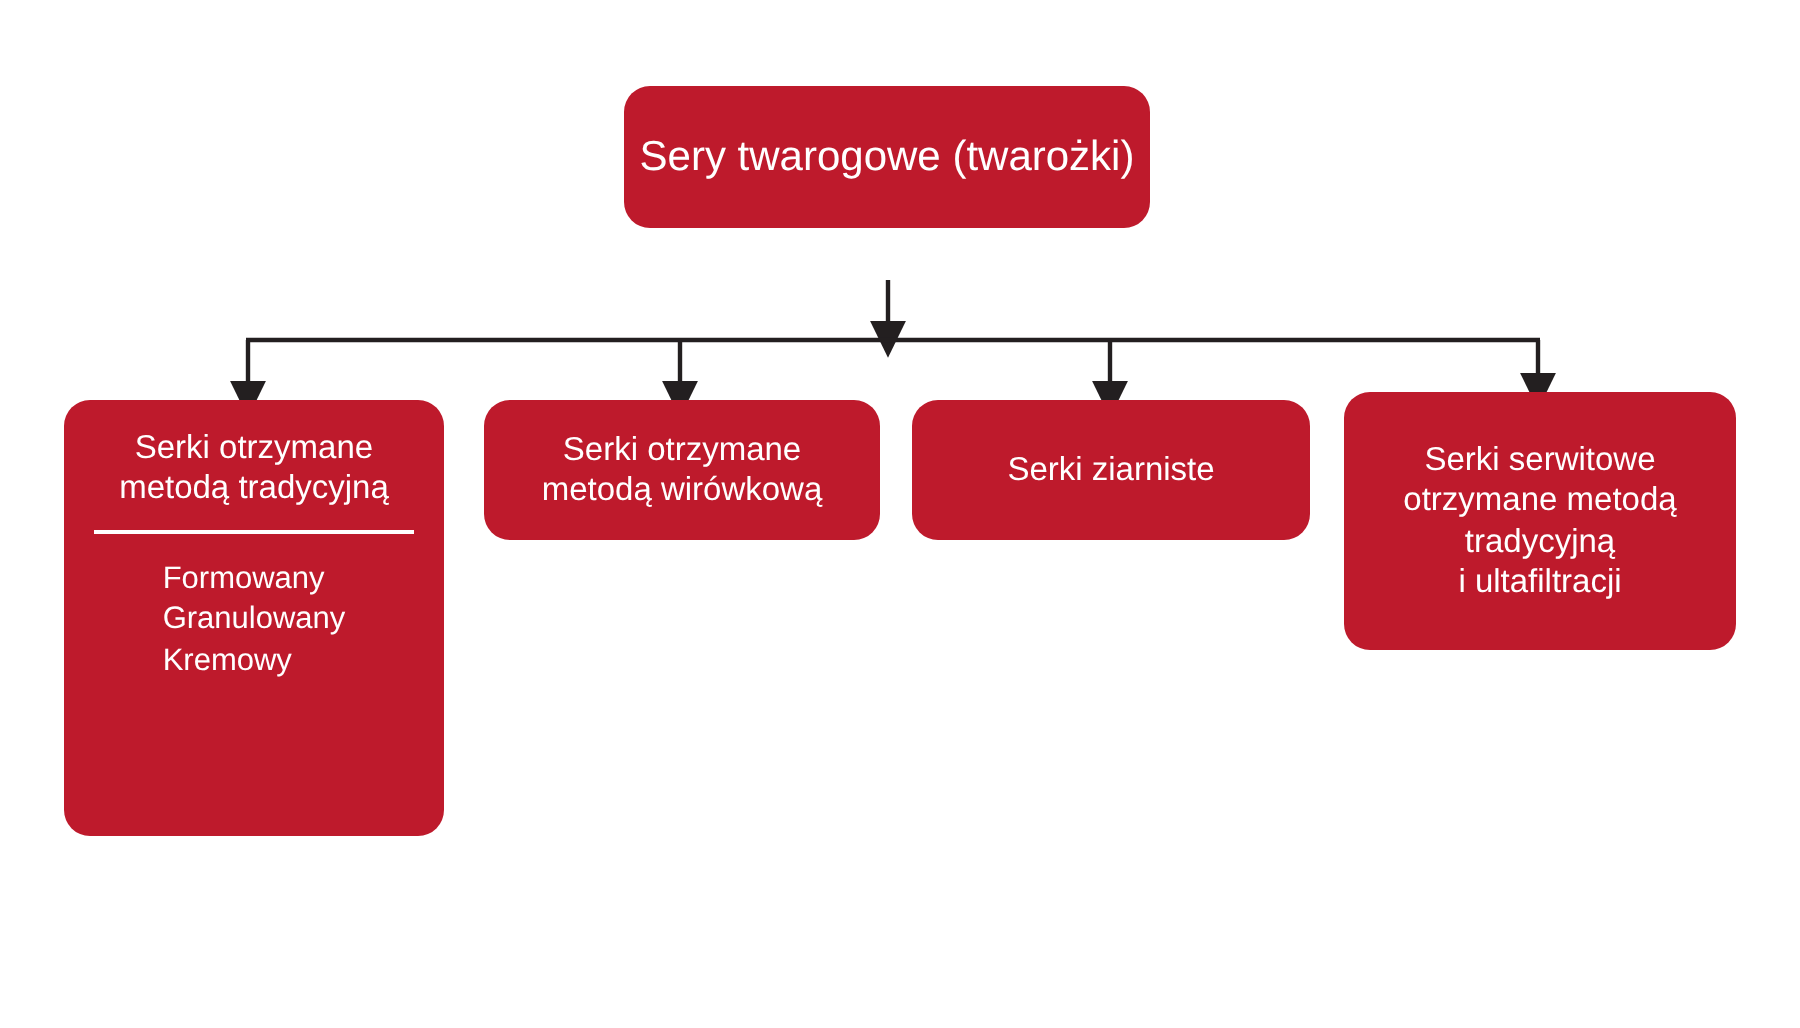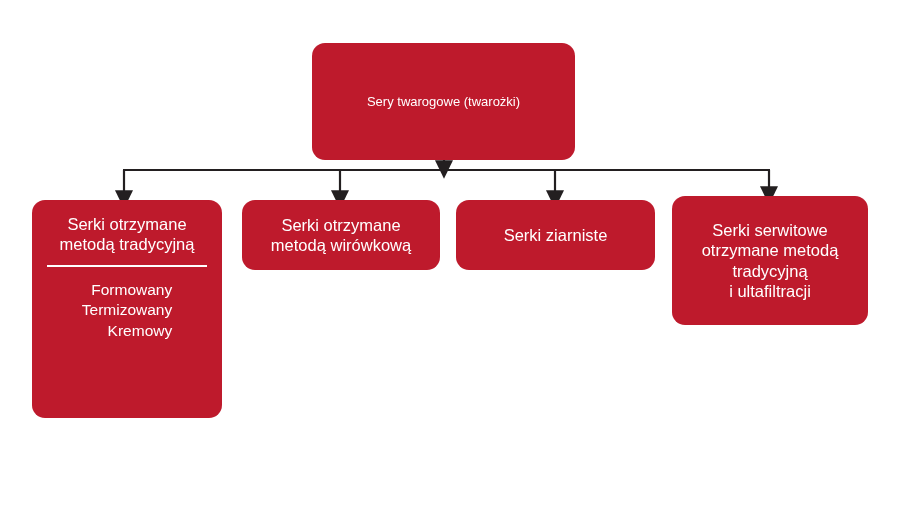--- a/index.html
+++ b/index.html
@@ -39,22 +39,22 @@
     line-height: 1.22;
   }
   .node-title {
     white-space: pre-line;
     font-weight: normal;
   }
   #node-root {
     left: 312px;
     top: 43px;
     width: 263px;
-    height: 117px;
-    font-size: 13px;
+    height: 71px;
+    font-size: 21px;
   }
   #node-trad {
     left: 32px;
     top: 200px;
     width: 190px;
     height: 218px;
     font-size: 16.5px;
     padding: 14px 8px 12px 8px;
     justify-content: flex-start;
   }
@@ -82,21 +82,21 @@
   .divider {
     width: 160px;
     height: 2px;
     background: #ffffff;
     margin: 11px 0 13px 0;
     flex: none;
   }
   .sub-list {
     display: flex;
     flex-direction: column;
-    align-items: flex-end;
+    align-items: flex-start;
     font-size: 15.5px;
     line-height: 1.30;
   }
   .sub-item {
     white-space: nowrap;
   }
 </style>
 </head>
 <body>
 
@@ -122,21 +122,21 @@
   <div class="node" id="node-root">
     <div class="node-title">Sery twarogowe (twarożki)</div>
   </div>
 
   <div class="node" id="node-trad">
     <div class="node-title">Serki otrzymane
 metodą tradycyjną</div>
     <div class="divider"></div>
     <div class="sub-list">
       <span class="sub-item">Formowany</span>
-      <span class="sub-item">Termizowany</span>
+      <span class="sub-item">Granulowany</span>
       <span class="sub-item">Kremowy</span>
     </div>
   </div>
 
   <div class="node" id="node-wirowkowa">
     <div class="node-title">Serki otrzymane
 metodą wirówkową</div>
   </div>
 
   <div class="node" id="node-serwitowe">

